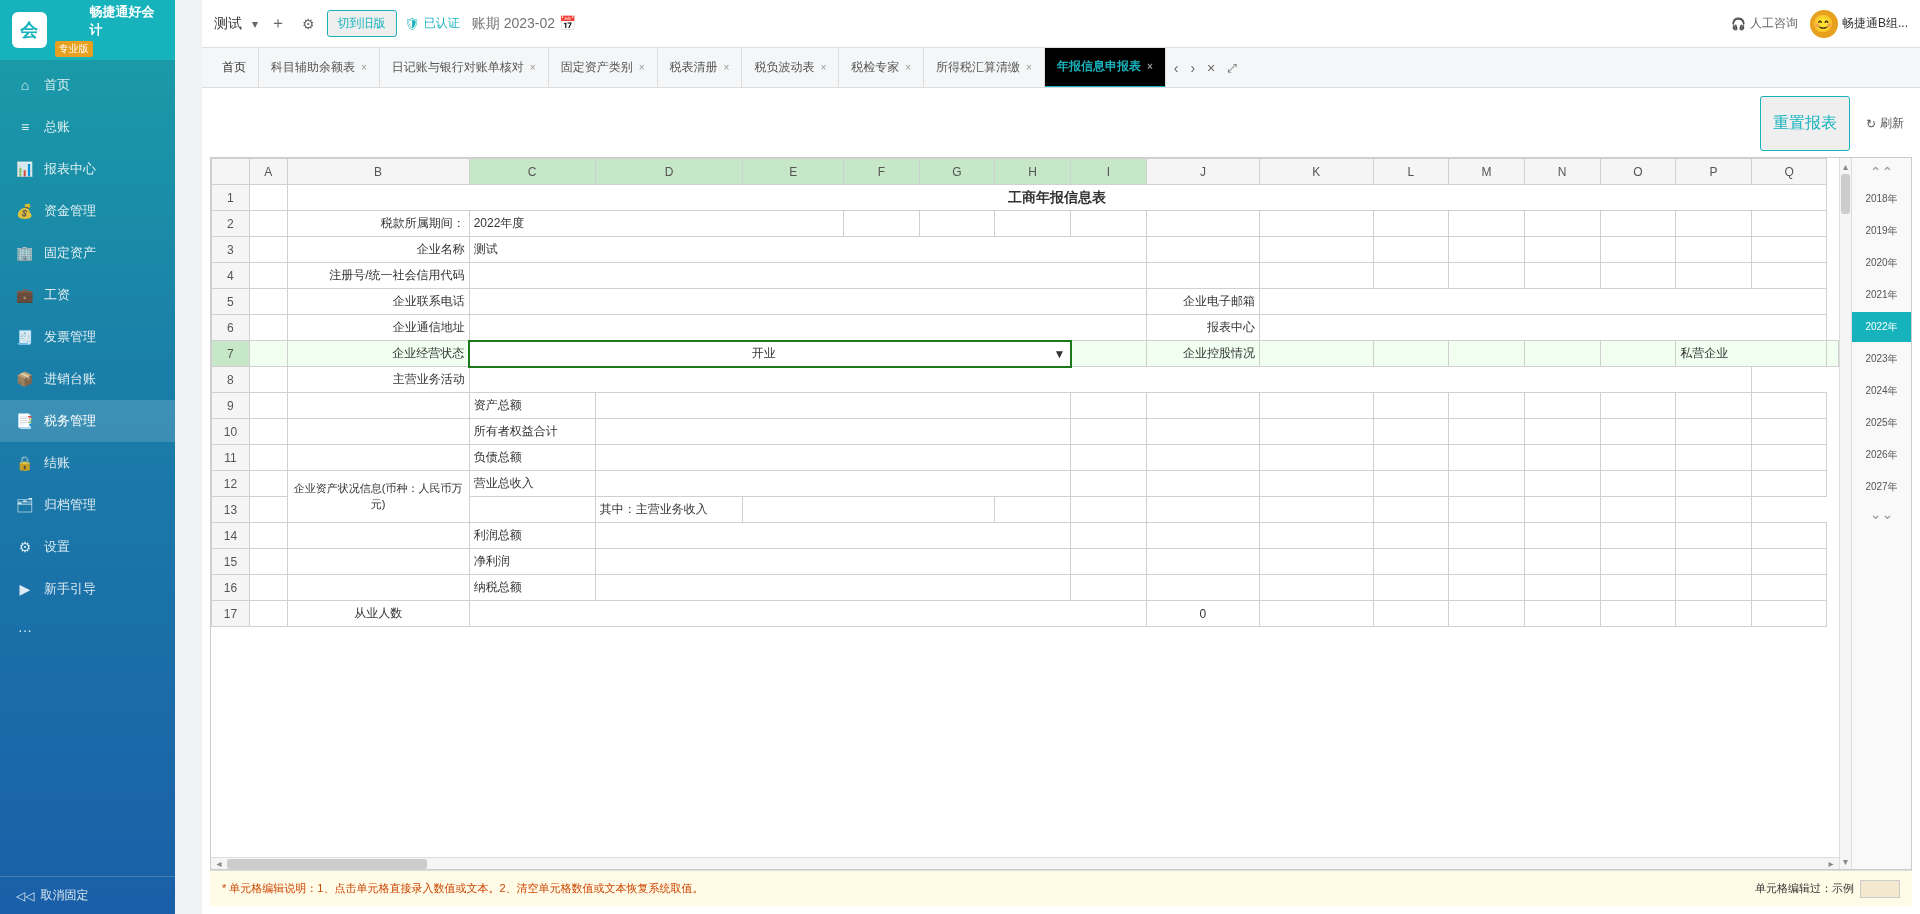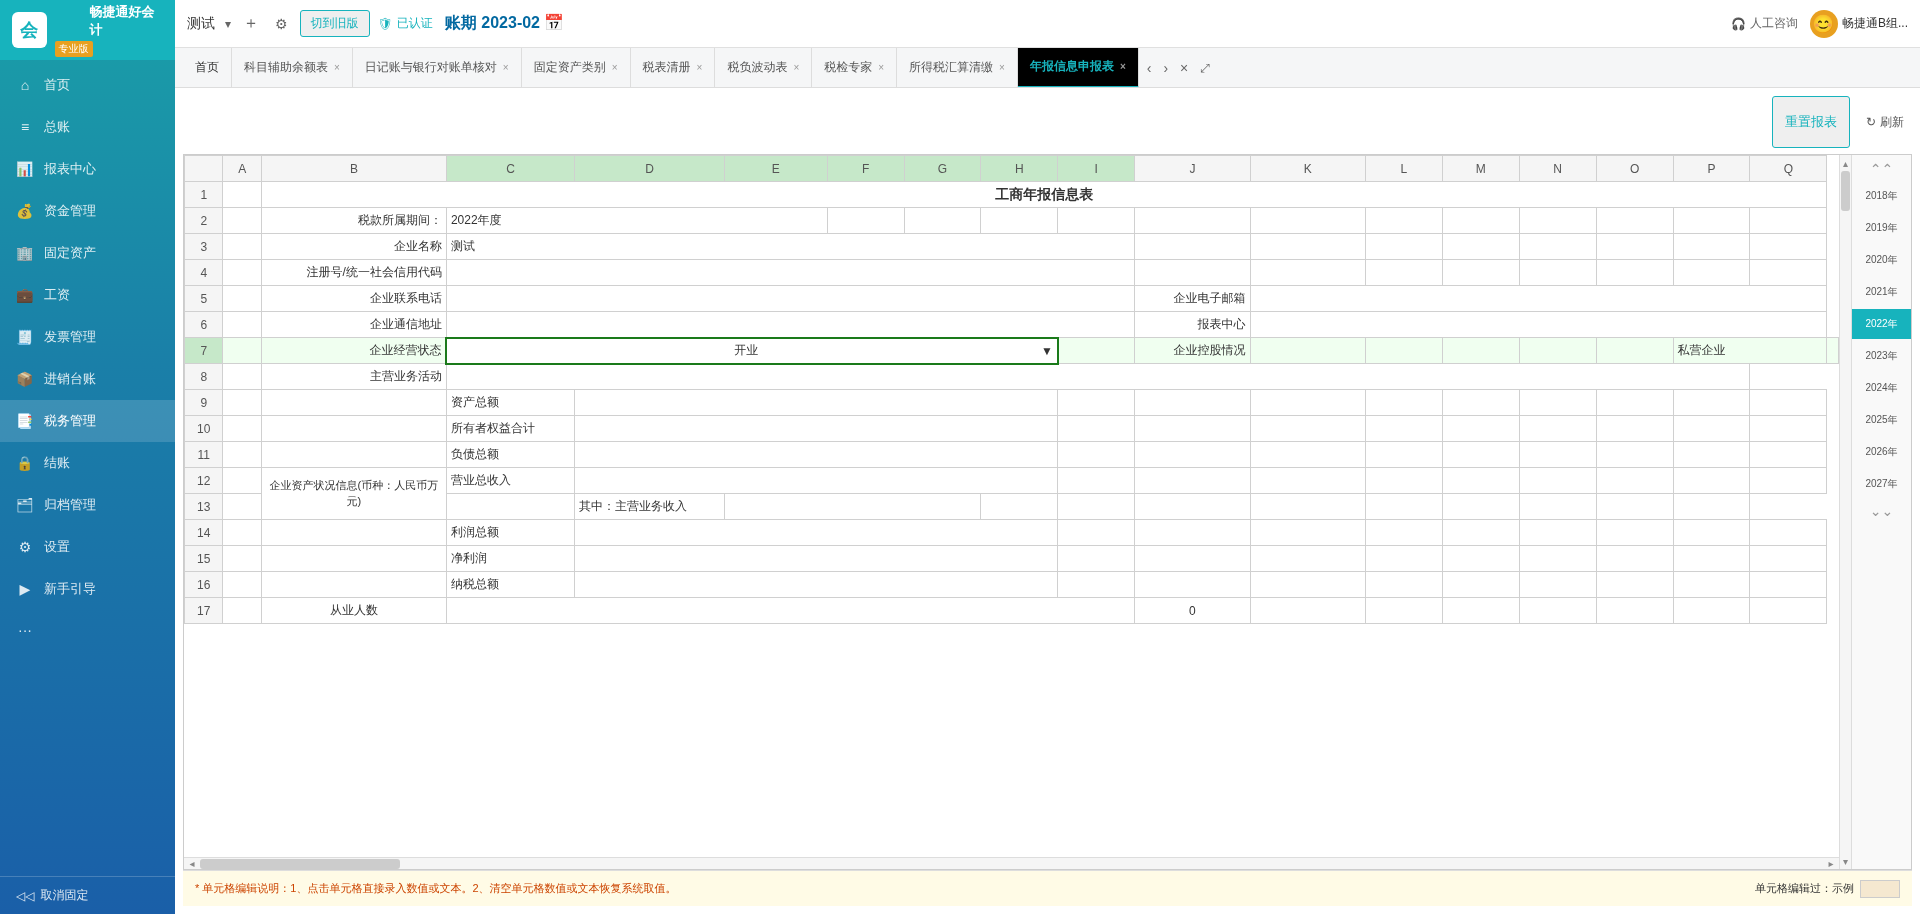--- a/index.html
+++ b/index.html
@@ -49,21 +49,21 @@
     .sidebar-bottom {
       padding: 10px 16px;
       border-top: 1px solid rgba(255,255,255,0.2);
       display: flex; align-items: center; gap: 6px;
       cursor: pointer;
       color: rgba(255,255,255,0.85);
       font-size: 12px;
     }
 
     
-    .main { flex: 1; display: flex; flex-direction: column; overflow: hidden; }
+    .main { flex: 1; display: flex; flex-direction: column; overflow: hidden; margin-left: 27px; }
 
     
     .topbar {
       height: 48px;
       background: white;
       border-bottom: 1px solid #e0e0e0;
       display: flex; align-items: center;
       padding: 0 12px;
       gap: 8px;
     }
@@ -76,21 +76,21 @@
       color: #17b3bd;
       padding: 4px 10px;
       border-radius: 3px;
       cursor: pointer;
       font-size: 12px;
     }
     .topbar-certified {
       display: flex; align-items: center; gap: 4px;
       color: #17b3bd; font-size: 12px;
     }
-    .topbar-period { color: #0369a1; font-size: 16px; margin-left: 4px; font-weight: bold; }
+    .topbar-period { color: #737373; font-size: 14px; margin-left: 4px; }
     .topbar-right { margin-left: auto; display: flex; align-items: center; gap: 12px; }
     .topbar-consult { display: flex; align-items: center; gap: 4px; color: #666; font-size: 12px; cursor: pointer; }
     .topbar-user { display: flex; align-items: center; gap: 4px; font-size: 12px; color: #333; }
     .user-avatar { width: 28px; height: 28px; border-radius: 50%; background: #e8a020; display: flex; align-items: center; justify-content: center; overflow: hidden; }
 
     
     .tabs-bar {
       height: 40px;
       background: #f5f6f7;
       border-bottom: 1px solid #ddd;
@@ -141,21 +141,21 @@
     .sub-tab.active { color: #17b3bd; border-bottom: 2px solid #17b3bd; font-weight: bold; }
 
     
     .sheet-toolbar { display: flex; align-items: center; justify-content: flex-end; margin-bottom: 6px; gap: 8px; }
     .btn-reset {
       border: 1px solid #17b3bd;
       color: #17b3bd;
       padding: 16px 12px;
       border-radius: 3px;
       cursor: pointer;
-      font-size: 13px;
+      font-size: 16px;
     }
     .btn-refresh {
       display: flex; align-items: center; gap: 4px;
       color: #555;
       cursor: pointer;
       font-size: 12px;
       padding: 4px 8px;
     }
     .spreadsheet-main { flex: 1; overflow: auto; }
     .spreadsheet-main::-webkit-scrollbar { width: 10px; height: 10px; }

